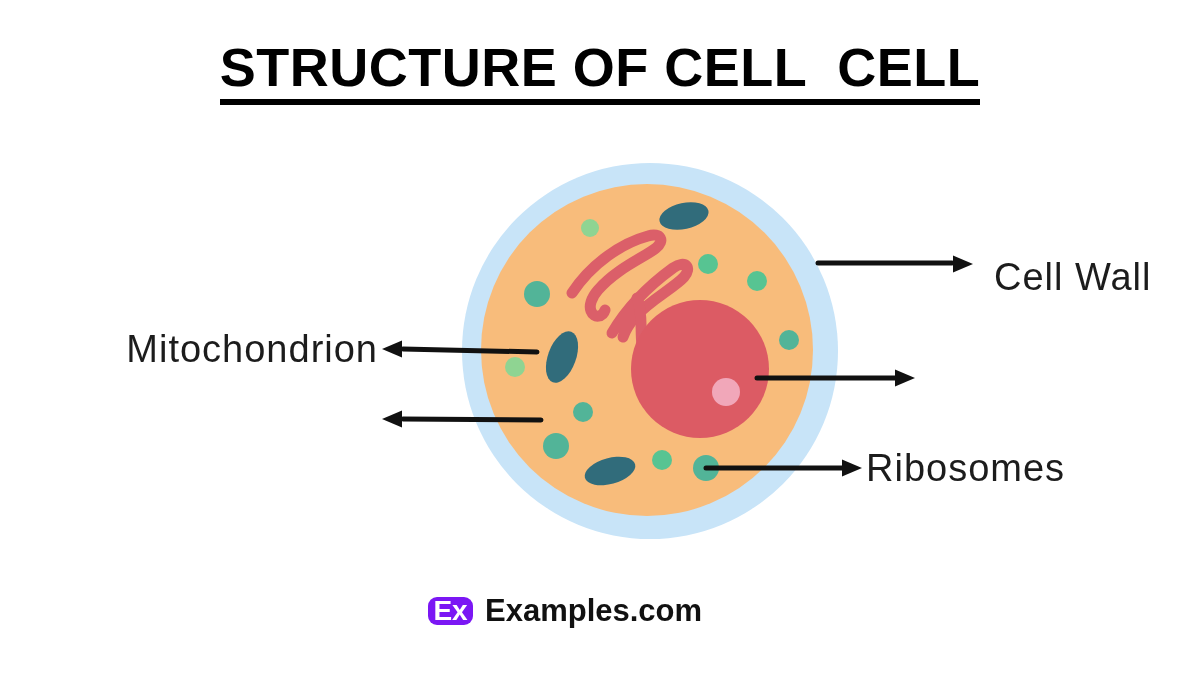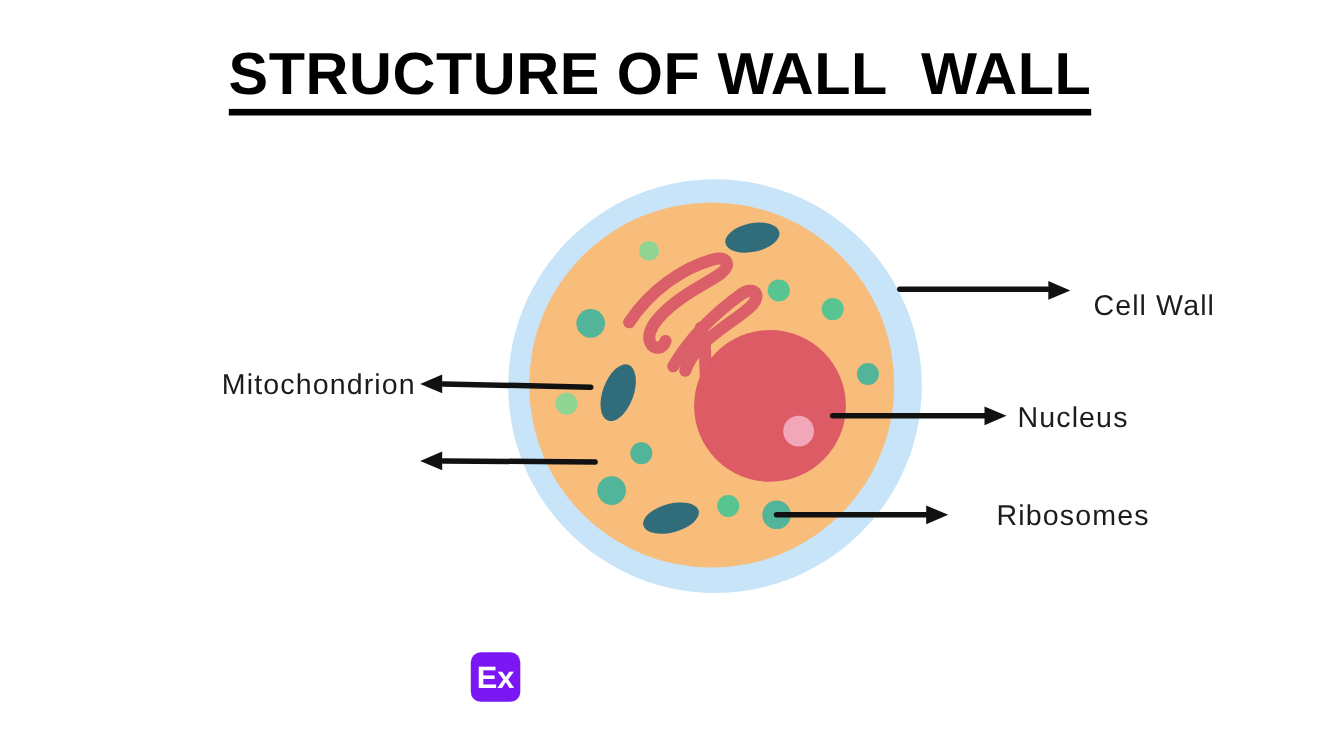--- a/index.html
+++ b/index.html
@@ -30,37 +30,37 @@
     padding-bottom: 5px;
   }
   .diagram-svg {
     position: absolute;
     left: 0; top: 0;
     width: 1200px;
     height: 675px;
   }
   .organ-label {
     position: absolute;
-    font-size: 26px;
+    font-size: 38px;
     line-height: 38px;
     letter-spacing: 1px;
     color: #1c1c1c;
     white-space: nowrap;
   }
   .label-right-anchored { text-align: left; }
   .footer {
     position: absolute;
     left: 428px;
     top: 593px;
     display: flex;
     align-items: center;
   }
   .footer-badge {
     width: 45px;
-    height: 45px;
+    height: 28px;
     border-radius: 9px;
     display: flex;
     align-items: center;
     justify-content: center;
     color: #ffffff;
     font-weight: bold;
     font-size: 28px;
     letter-spacing: 0;
   }
   .footer-brand {
@@ -70,21 +70,21 @@
     color: #111111;
     letter-spacing: 0;
   }
 </style>
 </head>
 <body>
 
 <div class="stage">
 
   <div class="title-wrap">
-    <h1 class="title">STRUCTURE OF WALL  WALL</h1>
+    <h1 class="title">STRUCTURE OF CELL  CELL</h1>
   </div>
 
   <svg class="diagram-svg" viewBox="0 0 1200 675">
 
     <circle cx="650" cy="351" r="188" fill="#C8E4F8"></circle>
 
     <circle cx="647" cy="350" r="166" fill="#F8BC7B"></circle>
 
     <g fill="none" stroke-width="11" stroke-linecap="round">
       <path d="M 572 293 C 592 263 622 243 648 236 C 661 232 665 241 656 248 C 645 257 617 268 598 290 C 591 298 589 306 591 311 C 594 319 603 317 605 310" stroke="#DB5F69"></path>
@@ -131,21 +131,21 @@
       <line x1="541" y1="420" x2="403" y2="419" stroke="#111111"></line>
       <polygon points="382,419 402,410.5 402,427.5" stroke="none" fill="#111111"></polygon>
     </g>
   </svg>
 
   <div class="organ-label label-right-anchored" style="right: 822px; top: 330px;">Mitochondrion</div>
 
 
   <div class="organ-label" style="left: 994px; top: 258px;">Cell Wall</div>
 
-  <div class="organ-label" style="left: 925px; top: 360px;">Nucleus</div>
 
-  <div class="organ-label" style="left: 866px; top: 449px; margin-left: 40px;">Ribosomes</div>
+  <div class="organ-label" style="left: 866px; top: 449px;">Ribosomes</div>
 
   <div class="footer">
     <div class="footer-badge" style="background: rgb(123, 23, 244);">Ex</div>
+    <div class="footer-brand">Examples.com</div>
   </div>
 
 </div>
 
 </body></html>

